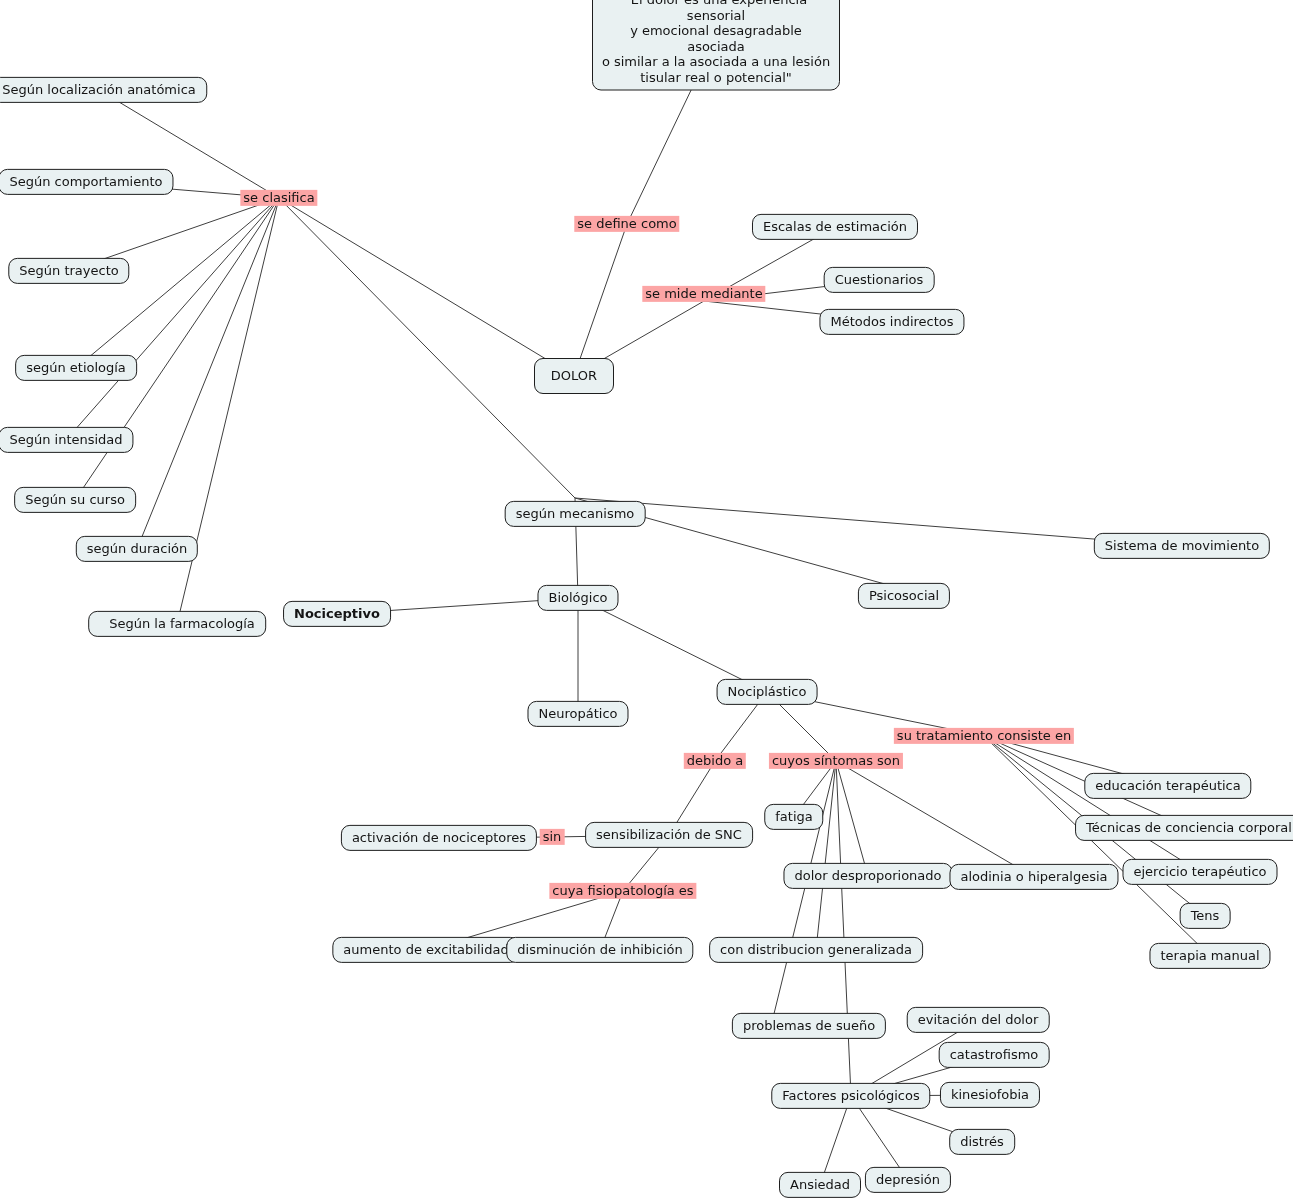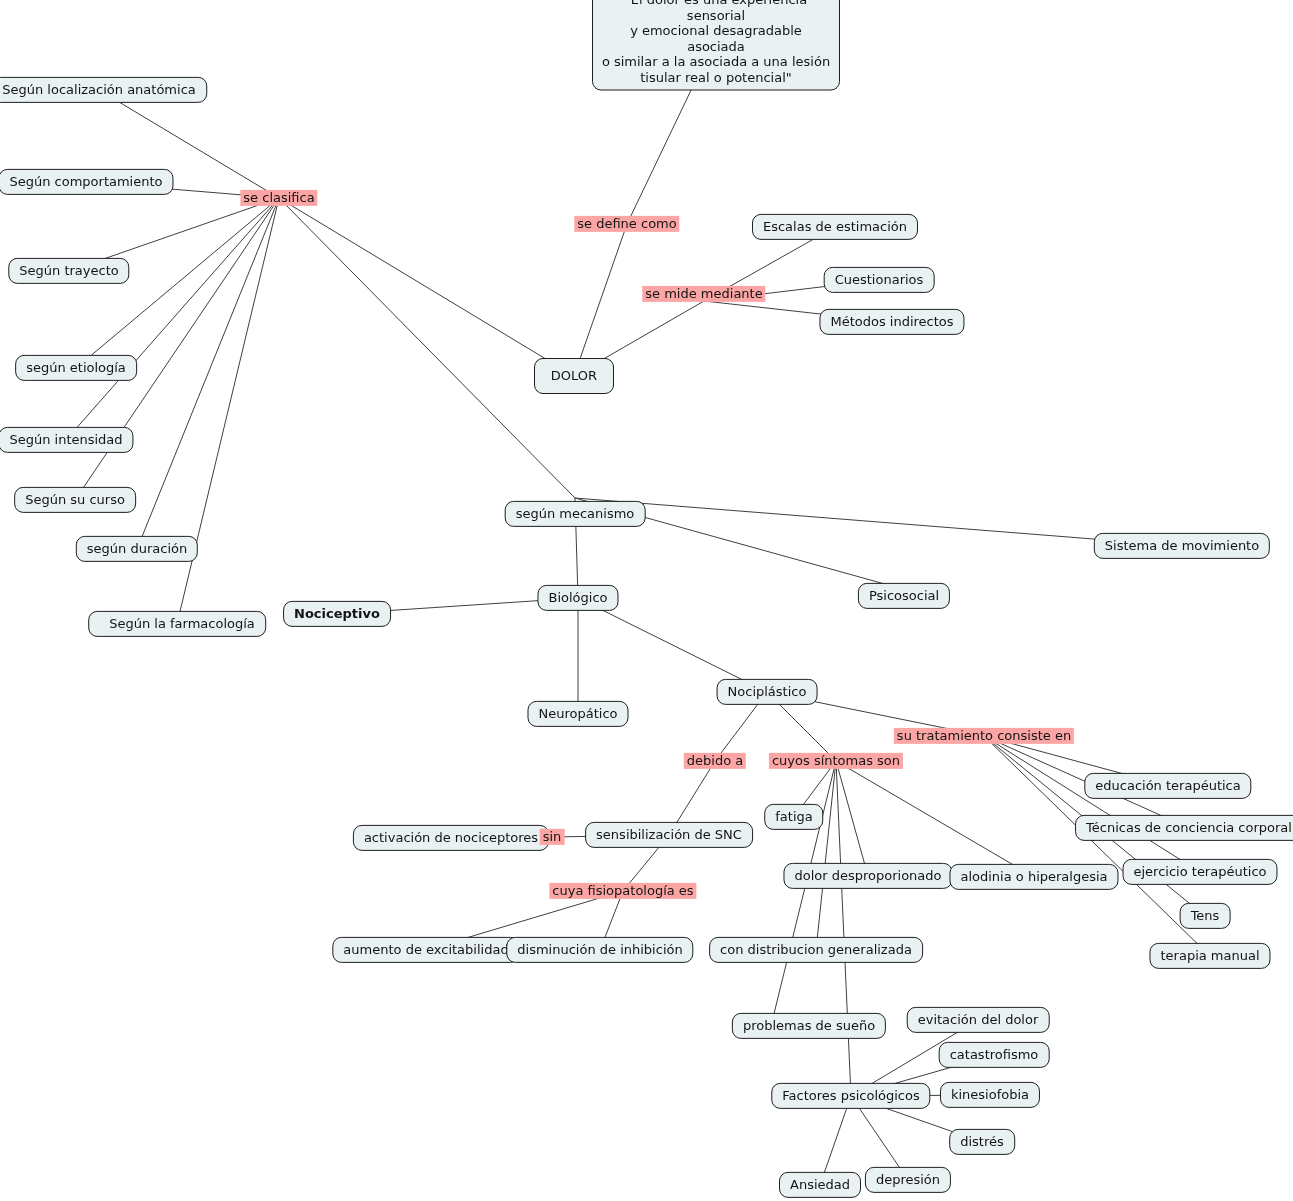--- a/index.html
+++ b/index.html
@@ -112,21 +112,21 @@
       <div class="node box" style="left: 835px; top: 227px;">Escalas de estimación</div>
       <div class="node box" style="left: 879px; top: 280px;">Cuestionarios</div>
       <div class="node box" style="left: 892px; top: 322px;">Métodos indirectos</div>
       <div class="node box" style="left: 575px; top: 498px; margin-top: 16px;">según mecanismo</div>
       <div class="node box" style="left: 1182px; top: 546px;">Sistema de movimiento</div>
       <div class="node box" style="left: 904px; top: 596px;">Psicosocial</div>
       <div class="node box" style="left: 578px; top: 598px;">Biológico</div>
       <div class="node box" style="left: 337px; top: 614px; font-weight: bold;">Nociceptivo</div>
       <div class="node box" style="left: 578px; top: 714px;">Neuropático</div>
       <div class="node box" style="left: 767px; top: 692px;">Nociplástico</div>
-      <div class="node box" style="left: 439px; top: 838px; margin-left: 12px;">activación de nociceptores</div>
+      <div class="node box" style="left: 439px; top: 838px;">activación de nociceptores</div>
       <div class="node box" style="left: 669px; top: 835px;">sensibilización de SNC</div>
       <div class="node box" style="left: 794px; top: 817px;">fatiga</div>
       <div class="node box" style="left: 868px; top: 876px;">dolor desproporionado</div>
       <div class="node box" style="left: 1034px; top: 877px;">alodinia o hiperalgesia</div>
       <div class="node box" style="left: 1168px; top: 786px;">educación terapéutica</div>
       <div class="node box" style="left: 1189px; top: 828px;">Técnicas de conciencia corporal</div>
       <div class="node box" style="left: 1200px; top: 872px;">ejercicio terapéutico</div>
       <div class="node box" style="left: 1205px; top: 916px;">Tens</div>
       <div class="node box" style="left: 1210px; top: 956px;">terapia manual</div>
       <div class="node box" style="left: 426px; top: 950px;">aumento de excitabilidad</div>

